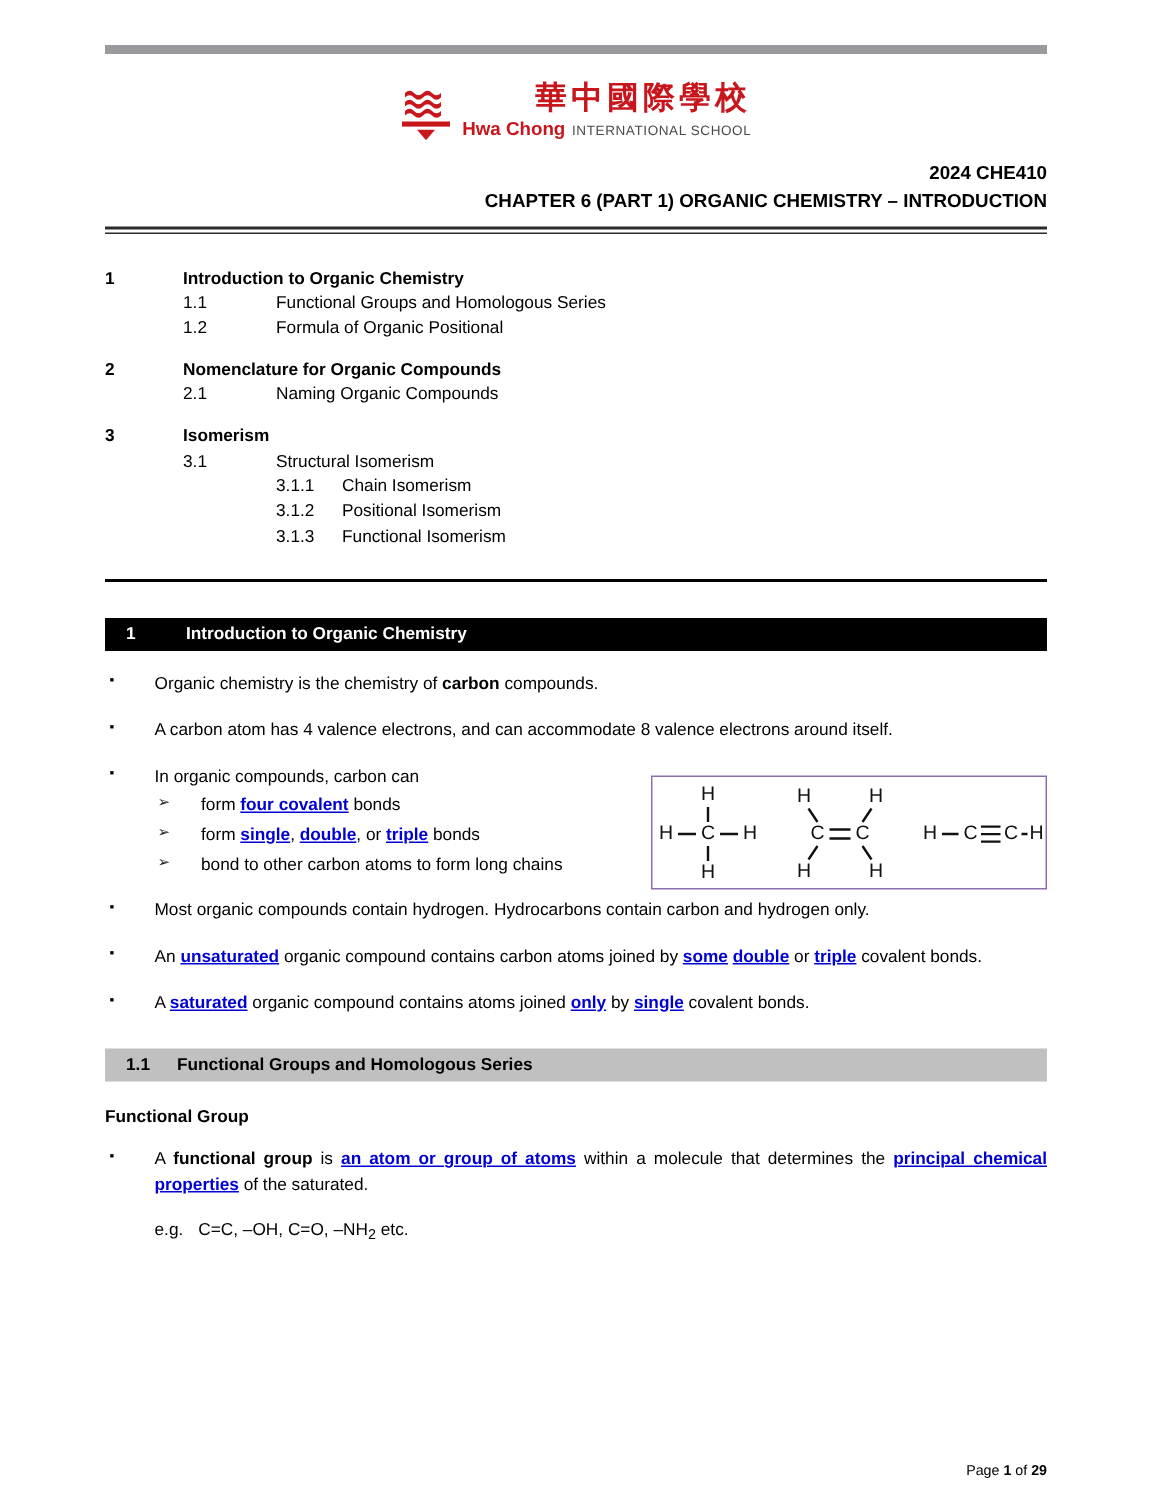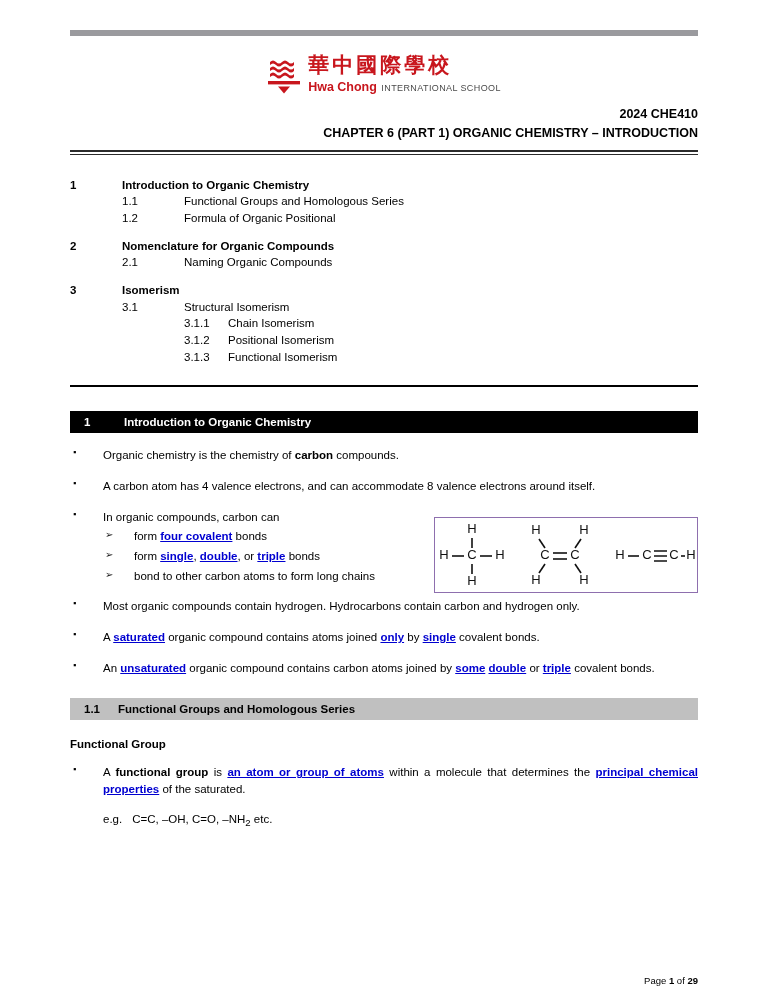--- a/index.html
+++ b/index.html
@@ -42,21 +42,21 @@
   .emblem {
     width: 34px;
     height: 36px;
     position: relative;
     flex: 0 0 auto;
   }
   .emblem svg { display: block; }
   .logo-words {
     display: flex;
     flex-direction: column;
-    align-items: flex-start;
+    align-items: flex-end;
   }
   .cn-name {
     font-family: "DejaVu Sans", sans-serif;
     color: #c8161d;
     font-size: 21px;
     font-weight: bold;
     letter-spacing: 3px;
     line-height: 1.05;
     white-space: nowrap;
   }
@@ -339,25 +339,25 @@
             <span>bond to other carbon atoms to form long chains</span>
           </li>
         </ul>
       </li>
 
       <li class="bullet">
         <span>Most organic compounds contain hydrogen. Hydrocarbons contain carbon and hydrogen only.</span>
       </li>
 
       <li class="bullet">
+        <span>An </span><span class="blue">unsaturated</span><span> organic compound contains carbon atoms joined by </span><span class="blue">some</span><span> </span><span class="blue">double</span><span> or </span><span class="blue">triple</span><span> covalent bonds.</span>
+      </li>
+
+      <li class="bullet">
         <span>A </span><span class="blue">saturated</span><span> organic compound contains atoms joined </span><span class="blue">only</span><span> by </span><span class="blue">single</span><span> covalent bonds.</span>
-      </li>
-
-      <li class="bullet">
-        <span>An </span><span class="blue">unsaturated</span><span> organic compound contains carbon atoms joined by </span><span class="blue">some</span><span> </span><span class="blue">double</span><span> or </span><span class="blue">triple</span><span> covalent bonds.</span>
       </li>
 
     </ul>
   </div>
 
   <div class="sec-bar-gray">
     <span class="n">1.1</span>
     <span>Functional Groups and Homologous Series</span>
   </div>
 

